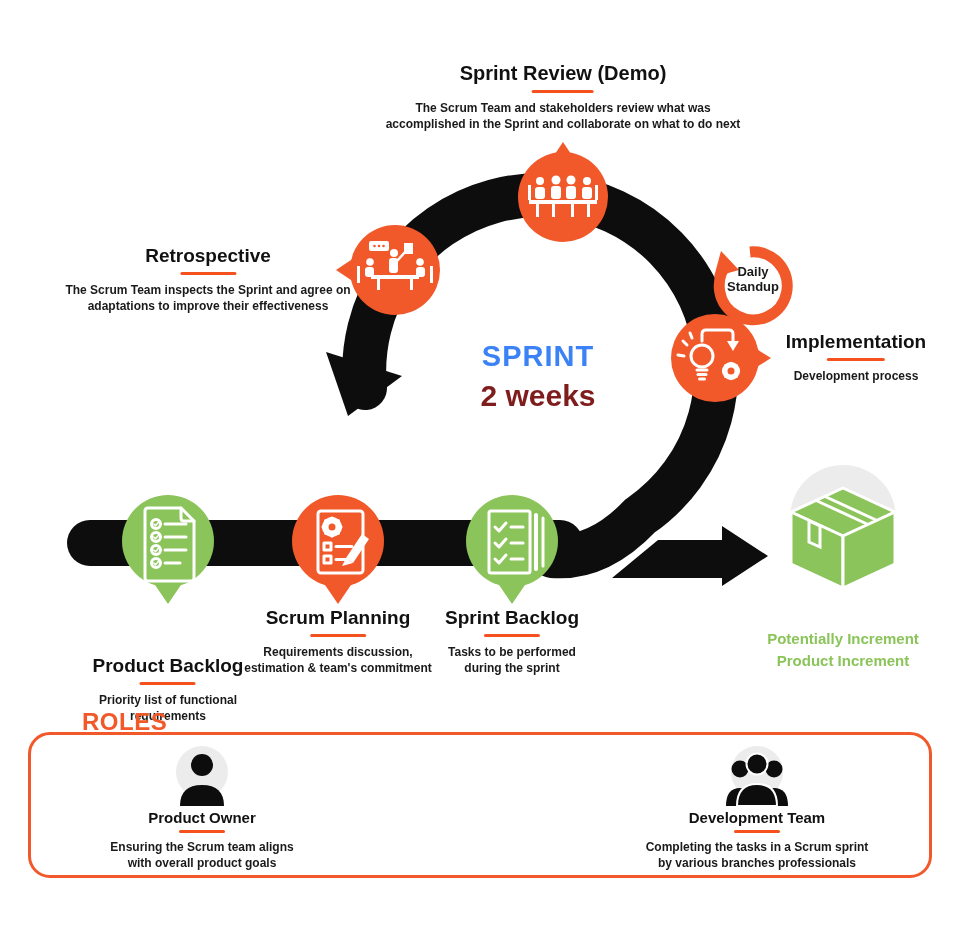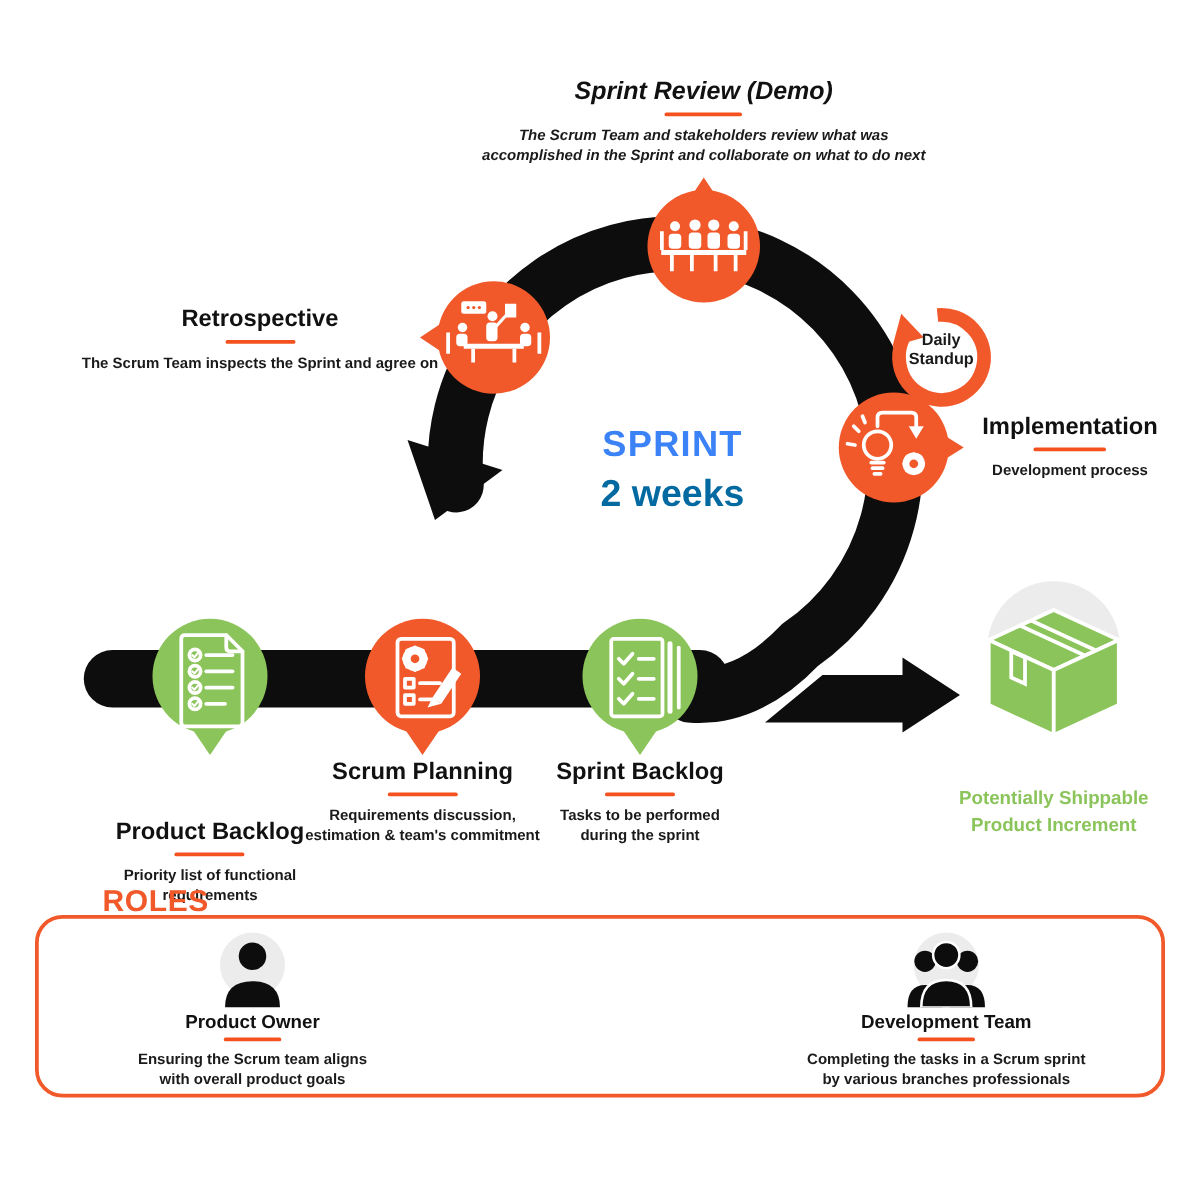--- a/index.html
+++ b/index.html
@@ -8,21 +8,21 @@
     font-family:"Liberation Sans", sans-serif; color:#111; overflow:hidden;
   }
   .diagram { position:absolute; left:0; top:0; }
   .block { position:absolute; transform:translateX(-50%); text-align:center; }
   .h1 { font-size:20px; font-weight:700; color:#111; white-space:nowrap; }
   .h1.small { font-size:19px; }
   .underline { height:3px; background:#F4511E; border-radius:2px; margin:5px auto 7px auto; }
   .w62{width:62px;} .w56{width:56px;} .w58{width:58px;} .w46{width:46px;}
   .desc { font-size:12px; font-weight:600; color:#1a1a1a; line-height:16px; white-space:nowrap; }
   .sprint-word { font-size:29px; font-weight:800; letter-spacing:1px; color:#3b82f6; line-height:46px; }
-  .sprint-weeks { font-size:30px; font-weight:600; color:#0369a1; line-height:34px;text-align:right; }
+  .sprint-weeks { font-size:30px; font-weight:600; color:#7f1d1d; line-height:34px;text-align:right; }
   .daily { font-size:13px; font-weight:700; line-height:15px; color:#1a1a1a;text-align:center; }
   .increment-text { font-size:15px; font-weight:700; color:#8BC45A; line-height:22px; white-space:nowrap; }
   .roles-panel {
     position:absolute; left:28px; top:732px; width:898px; height:140px;
     border:3px solid #F1592A; border-radius:22px; background:#fff;
   }
   .roles-heading { position:absolute; left:42px; top:708px; font-size:24px; font-weight:800; color:#F1592A; letter-spacing:0.5px;margin-left:40px; }
   .role { position:absolute; top:744px; transform:translateX(-50%); text-align:center; width:320px; }
   .role-title { font-size:15px; font-weight:700; color:#111; margin-top:3px; white-space:nowrap; }
   .role .underline { margin:4px auto 6px auto; }
@@ -190,34 +190,35 @@
         <polygon points="843,536 895,512 895,564 843,588"></polygon>
       </g>
       <g stroke="#ffffff" stroke-width="3" fill="none">
         <path d="M815 500 L867 524"></path>
         <path d="M824 496 L876 520"></path>
         <path d="M809 521 L820 526 L820 547 L809 542 Z"></path>
       </g>
     </g>
   </svg>
 
-  <div class="block" style="left:563px; top:62px;font-style:italic;">
+  <div class="block" style="left:563px; top:62px;">
     <div class="h1">Sprint Review (Demo)</div>
     <div class="underline w62"></div>
     <div class="desc">
       <div>The Scrum Team and stakeholders review what was</div>
       <div>accomplished in the Sprint and collaborate on what to do next</div>
     </div>
   </div>
 
   <div class="block" style="left:208px; top:245px;">
     <div class="h1 small">Retrospective</div>
     <div class="underline w56"></div>
     <div class="desc">
       <div>The Scrum Team inspects the Sprint and agree on</div>
+      <div>adaptations to improve their effectiveness</div>
     </div>
   </div>
 
   <div class="block" style="left:538px; top:333px;">
     <div class="sprint-word">SPRINT</div>
     <div class="sprint-weeks">2 weeks</div>
   </div>
 
   <div class="block daily" style="left:753px; top:264px;">
     <div>Daily</div>
@@ -251,21 +252,21 @@
   <div class="block" style="left:512px; top:607px;">
     <div class="h1 small">Sprint Backlog</div>
     <div class="underline w56"></div>
     <div class="desc">
       <div>Tasks to be performed</div>
       <div>during the sprint</div>
     </div>
   </div>
 
   <div class="block increment-text" style="left:843px; top:628px;">
-    <div>Potentially Shippable</div>
+    <div>Potentially Increment</div>
     <div>Product Increment</div>
   </div>
 
   <div class="roles-panel"></div>
   <div class="roles-heading">ROLES</div>
 
   <div class="role" style="left:202px;">
     <svg class="avatar" width="74" height="62" viewBox="0 0 74 62">
       <circle cx="37" cy="28" r="26" fill="#ECECEC"></circle>
       <circle cx="37" cy="21" r="11" fill="#0D0D0D"></circle>

